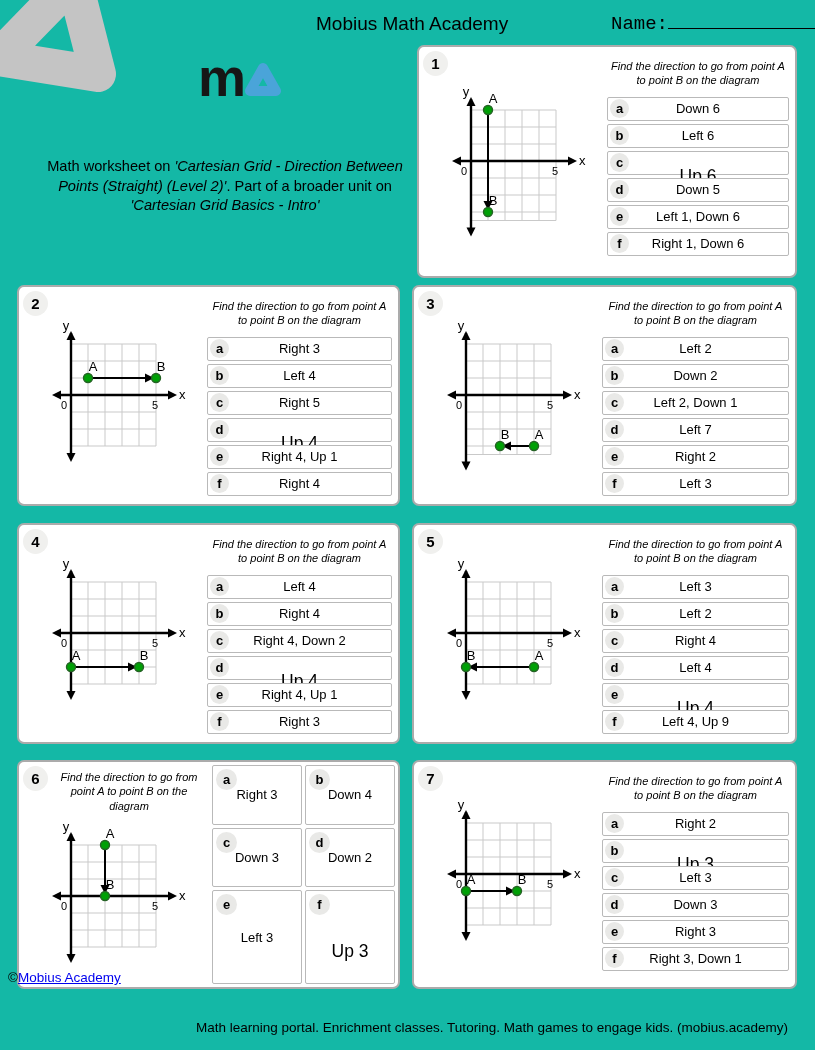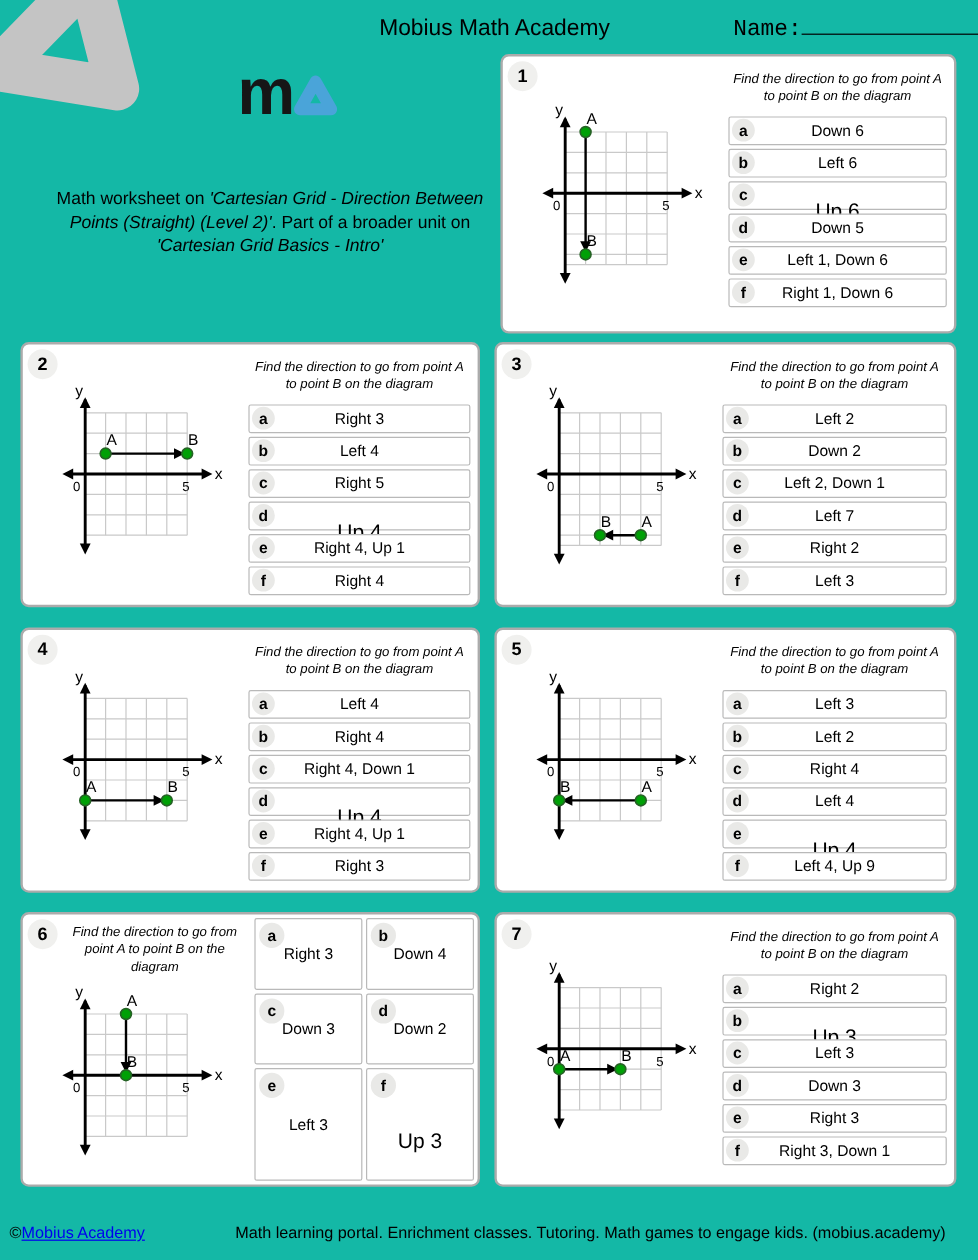--- a/index.html
+++ b/index.html
@@ -45,21 +45,21 @@
   .c6-q{margin:8px 2px 0 32px;font-size:11px;line-height:1.3;text-align:center;}
   .c6-svg{margin:8px 0 0 24px;}
   .c6-grid{flex:1;display:grid;grid-template-columns:1fr 1fr;gap:3px;padding:3px;}
   .ocell{position:relative;border:1px solid #b9b9b9;border-radius:2px;background:#fff;
          display:flex;align-items:center;justify-content:center;}
   .ocell .obadge{left:3px;top:3px;width:21px;height:21px;}
 
   .diagram text{font-family:"Liberation Sans",sans-serif;fill:#000;}
 
   
-  .foot-left{position:absolute;left:8px;top:1020px;font-size:13.5px;text-align:right;}
+  .foot-left{position:absolute;left:8px;top:970px;font-size:13.5px;text-align:right;}
   .foot-tag{position:absolute;left:184px;top:1020px;font-size:13.5px;margin-left:12px;}
 </style>
 </head>
 <body>
 
 <div id="page">
 
   <svg class="swirl" width="150" height="150" viewBox="0 0 150 150">
     <path d="M90 4 L114 98 L14 82 Z" fill="none" stroke="#c4c4c4" stroke-width="36" stroke-linejoin="round" stroke-linecap="round"></path>
   </svg>
@@ -339,21 +339,21 @@
               <div class="orow">
                 <span class="obadge">a</span>
                 <span class="otext">Left 4</span>
               </div>
               <div class="orow">
                 <span class="obadge">b</span>
                 <span class="otext">Right 4</span>
               </div>
               <div class="orow">
                 <span class="obadge">c</span>
-                <span class="otext">Right 4, Down 1</span>
+                <span class="otext">Right 4, Down 2</span>
               </div>
               <div class="orow">
                 <span class="obadge">d</span>
                 <span class="otext large">Up 4</span>
               </div>
               <div class="orow">
                 <span class="obadge">e</span>
                 <span class="otext">Right 4, Up 1</span>
               </div>
               <div class="orow">

